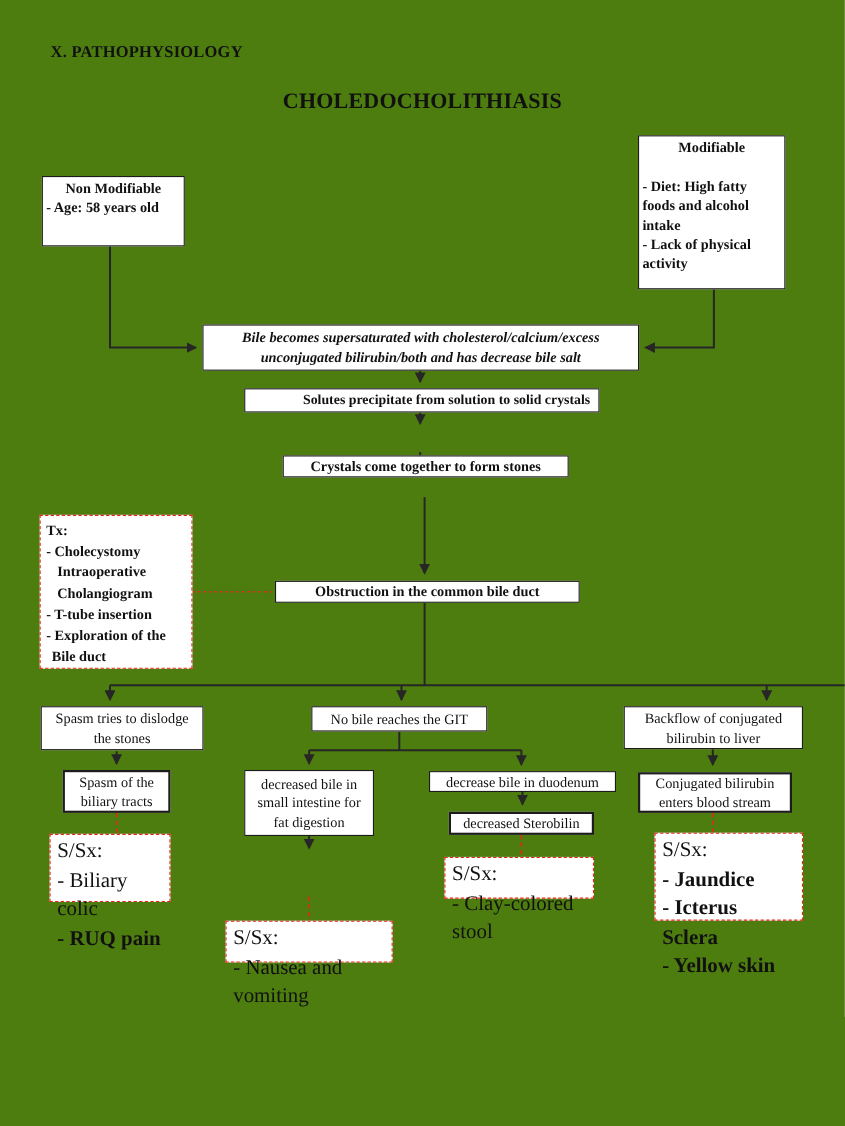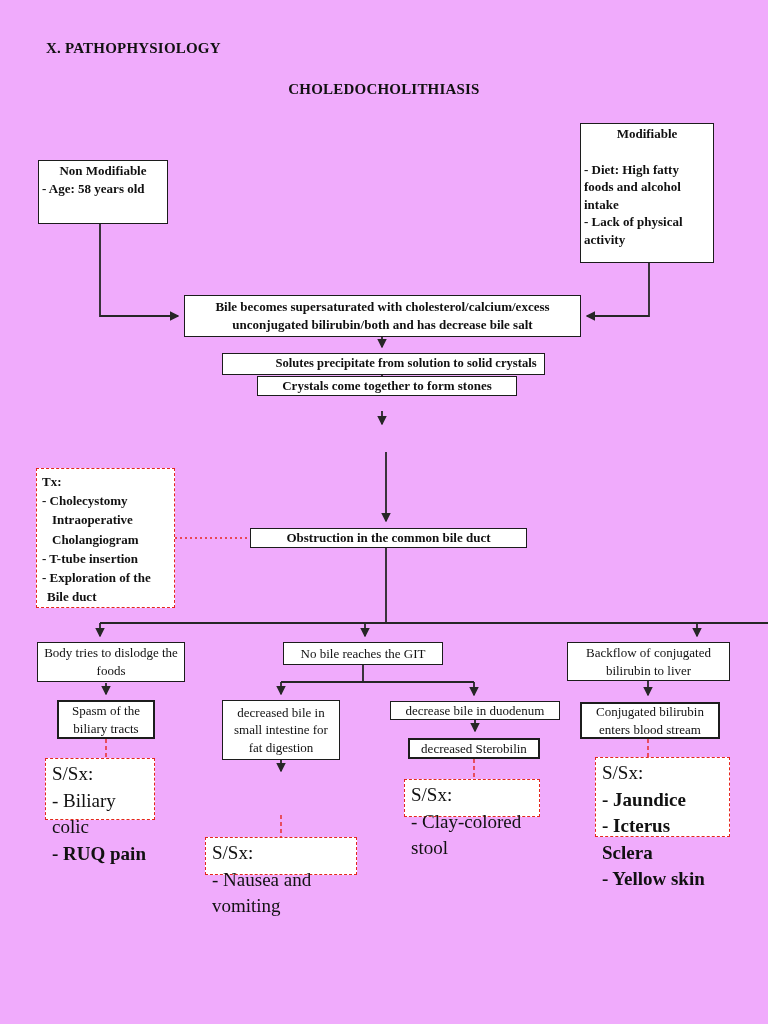--- a/index.html
+++ b/index.html
@@ -9,28 +9,28 @@
   }
   *{margin:0;padding:0;box-sizing:border-box;}
   html,body{background:#ffffff;}
   body{
     width:768px;height:1024px;
     font-family:"Liberation Serif","DejaVu Serif",serif;
     color:#111;
     position:relative;
     overflow:hidden;
   }
-  .page{position:absolute;inset:0;background:#f0abfc;}
+  .page{position:absolute;inset:0;background:#4d7c0f;}
   .heading{
     position:absolute;left:46px;top:40px;
     font-size:15px;font-weight:bold;letter-spacing:.2px;
   }
   .doc-title{
     position:absolute;left:0;top:81px;width:768px;
-    text-align:center;font-size:15px;font-weight:bold;letter-spacing:.2px;
+    text-align:center;font-size:20px;font-weight:bold;letter-spacing:.2px;
   }
   svg.connectors{position:absolute;left:0;top:0;z-index:1;pointer-events:none;}
   .box{
     position:absolute;z-index:2;background:#fff;
     border:1.5px solid var(--border);
     font-size:13px;line-height:1.35;
     display:block;text-align:center;
     padding:1px 3px;
   }
   .box.bold{font-weight:bold;}
@@ -102,49 +102,49 @@
     <div class="box-title">Non Modifiable</div>
     <div class="box-line">- Age: 58 years old</div>
   </div>
 
   <div class="box bold" style="left:580px;top:123px;width:134px;height:140px;">
     <div class="box-title gap-after">Modifiable</div>
     <div class="box-line">- Diet: High fatty foods and alcohol intake</div>
     <div class="box-line">- Lack of physical activity</div>
   </div>
 
-  <div class="box bold vcenter" style="left:184px;top:295px;width:397px;height:42px;">
+  <div class="box bold vcenter" style="left:184px;top:295px;width:397px;height:42px;font-style:italic;">
     <span>Bile becomes supersaturated with cholesterol/calcium/excess unconjugated bilirubin/both and has decrease bile salt</span>
   </div>
 
   <div class="box bold vcenter" style="left:222px;top:353px;width:323px;height:21.5px;font-size:12.6px;padding-left:48px;">
     <span>Solutes precipitate from solution to solid crystals</span>
   </div>
 
-  <div class="box bold vcenter" style="left:257px;top:376px;width:260px;height:20px;">
+  <div class="box bold vcenter" style="left:257px;top:414px;width:260px;height:20px;">
     <span>Crystals come together to form stones</span>
   </div>
 
 
   <div class="box bold vcenter" style="left:250px;top:528px;width:277px;height:19.5px;">
     <span>Obstruction in the common bile duct</span>
   </div>
 
   <div class="tx-box" style="left:36px;top:468px;width:139px;height:140px;">
     <div>Tx:</div>
     <div>- Cholecystomy</div>
     <div class="indent-lg">Intraoperative</div>
     <div class="indent-lg">Cholangiogram</div>
     <div>- T-tube insertion</div>
     <div>- Exploration of the</div>
     <div class="indent-sm">Bile duct</div>
   </div>
 
   <div class="box vcenter" style="left:37px;top:642px;width:148px;height:40px;">
-    <span>Body tries to dislodge the foods</span>
+    <span>Spasm tries to dislodge the stones</span>
   </div>
   <div class="box thick vcenter" style="left:57px;top:700px;width:98px;height:39px;">
     <span>Spasm of the biliary tracts</span>
   </div>
   <div class="ssx" style="left:45px;top:758px;width:110px;height:62px;">
     <div>S/Sx:</div>
     <div>- Biliary colic</div>
     <div class="bold-item">- RUQ pain</div>
   </div>
 

